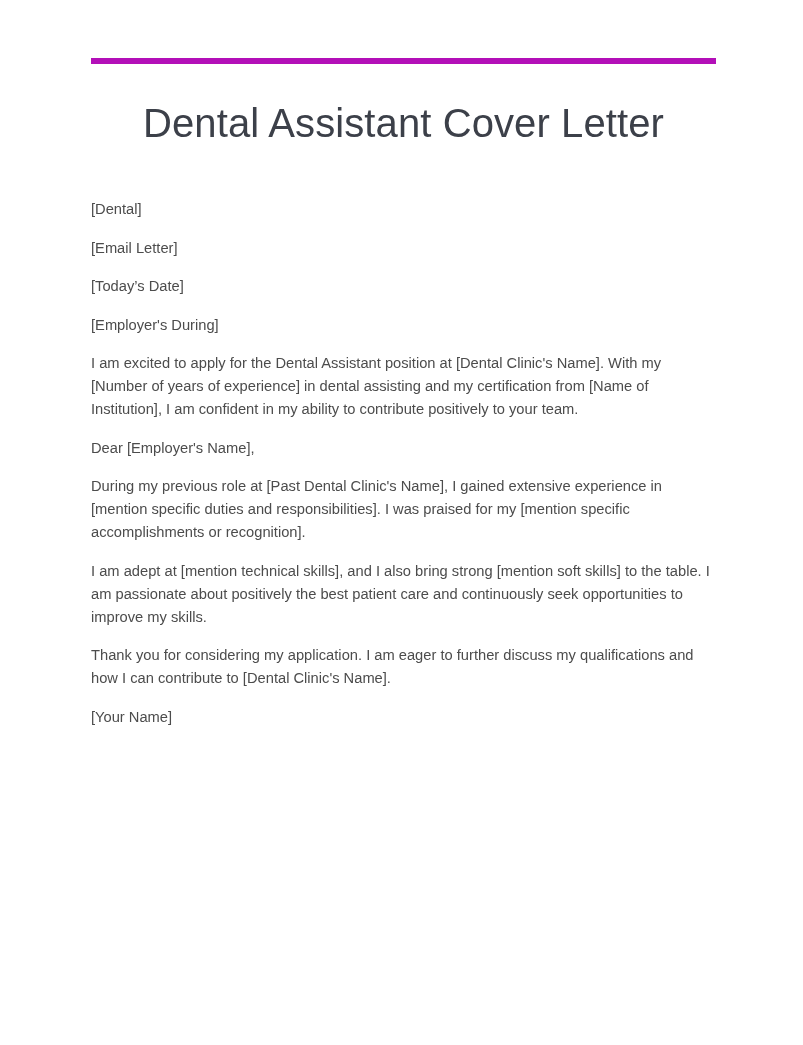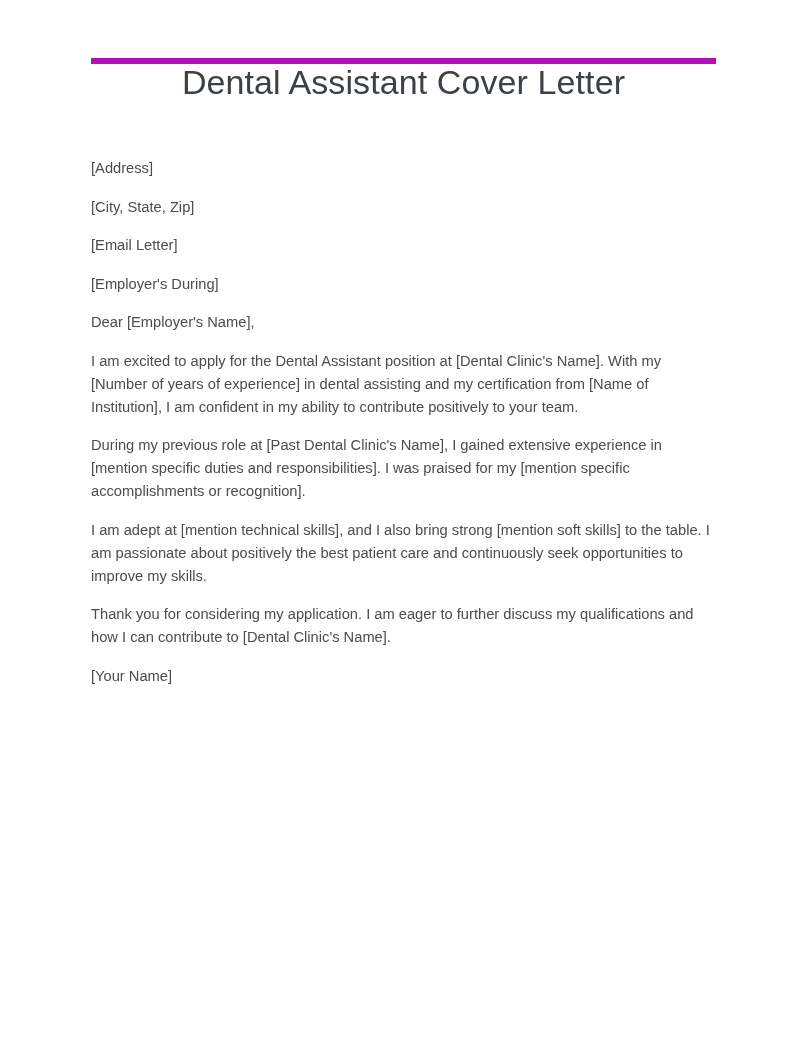--- a/index.html
+++ b/index.html
@@ -28,21 +28,22 @@
     width: 625px;
   }
   .accent-bar {
     margin-top: 58px;
     width: 100%;
     height: 6px;
     background: #b30fb8;
   }
   .doc-title {
     margin: 0;
-    font-size: 34px;
+    padding-top: 41px;
+    font-size: 40px;
     font-weight: 400;
     line-height: 36px;
     color: #3c4049;
     text-align: center;
     letter-spacing: 0.1px;
   }
   .letter-body {
     padding-top: 57px;
     font-size: 14.7px;
     line-height: 23px;
@@ -63,28 +64,28 @@
 
 <div class="page">
   <div class="content">
 
     <div class="accent-bar"></div>
 
     <h1 class="doc-title">Dental Assistant Cover Letter</h1>
 
     <div class="letter-body">
 
-      <p class="addr-line">[Address]</p>
-      <p class="addr-line">[City, State, Zip]</p>
+      <p class="addr-line">[Dental]</p>
       <p class="addr-line">[Email Letter]</p>
+      <p class="addr-line">[Today’s Date]</p>
       <p class="addr-line">[Employer's During]</p>
 
+      <p>I am excited to apply for the Dental Assistant position at [Dental Clinic's Name]. With my [Number of years of experience] in dental assisting and my certification from [Name of Institution], I am confident in my ability to contribute positively to your team.</p>
+
       <p>Dear [Employer's Name],</p>
-
-      <p>I am excited to apply for the Dental Assistant position at [Dental Clinic's Name]. With my [Number of years of experience] in dental assisting and my certification from [Name of Institution], I am confident in my ability to contribute positively to your team.</p>
       <p>During my previous role at [Past Dental Clinic's Name], I gained extensive experience in [mention specific duties and responsibilities]. I was praised for my [mention specific accomplishments or recognition].</p>
       <p>I am adept at [mention technical skills], and I also bring strong [mention soft skills] to the table. I am passionate about positively the best patient care and continuously seek opportunities to improve my skills.</p>
       <p>Thank you for considering my application. I am eager to further discuss my qualifications and how I can contribute to [Dental Clinic's Name].</p>
 
       <p>[Your Name]</p>
 
     </div>
   </div>
 </div>
 

